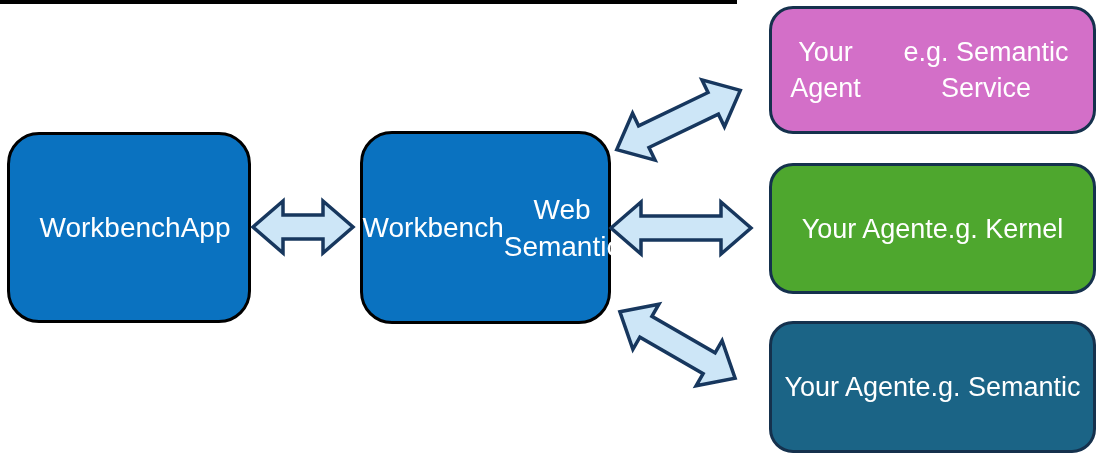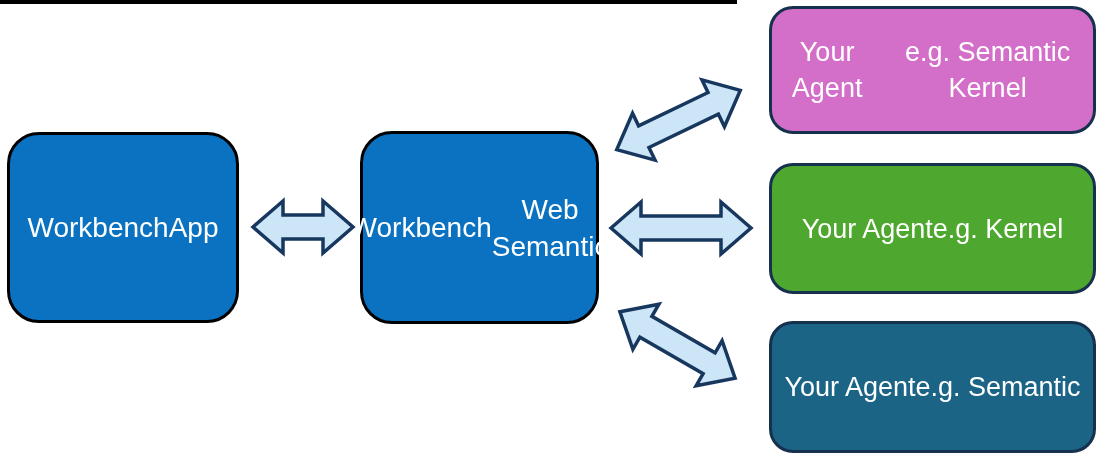--- a/index.html
+++ b/index.html
@@ -11,21 +11,21 @@
 
   .node {
     position:absolute; display:flex; flex-direction:row;
     align-items:center; justify-content:center;
     color:#ffffff; text-align:center;
   }
   .node .line { display:block; }
 
   .node-blue {
     background:#0a72c0; border:3px solid #000000; border-radius:32px;
-    font-size:28px; line-height:37px;
+    font-size:28px; line-height:37px;padding-left:12px;
   }
   #node-app { left:7px;  top:132px; width:226px; height:185px; }
   #node-ws  { left:360px; top:131px; width:233px; height:187px; }
 
   .node-agent {
     border:3px solid #15314d; border-radius:24px;
     font-size:27px; line-height:36px;
   }
   #node-sk { left:769px; top:6px;   width:321px; height:122px; background:#d36fc8; }
   #node-ag { left:769px; top:163px; width:321px; height:125px; background:#4ea72e; }
@@ -50,21 +50,21 @@
     <span class="line">App</span>
   </div>
 
   <div class="node node-blue" id="node-ws">
     <span class="line">Workbench</span>
     <span class="line">Web Semantic</span>
   </div>
 
   <div class="node node-agent" id="node-sk">
     <span class="line">Your Agent</span>
-    <span class="line">e.g. Semantic Kernel</span>
+    <span class="line">e.g. Semantic Service</span>
   </div>
 
   <div class="node node-agent" id="node-ag">
     <span class="line">Your Agent</span>
     <span class="line">e.g. Kernel</span>
   </div>
 
   <div class="node node-agent" id="node-lc">
     <span class="line">Your Agent</span>
     <span class="line">e.g. Semantic</span>

